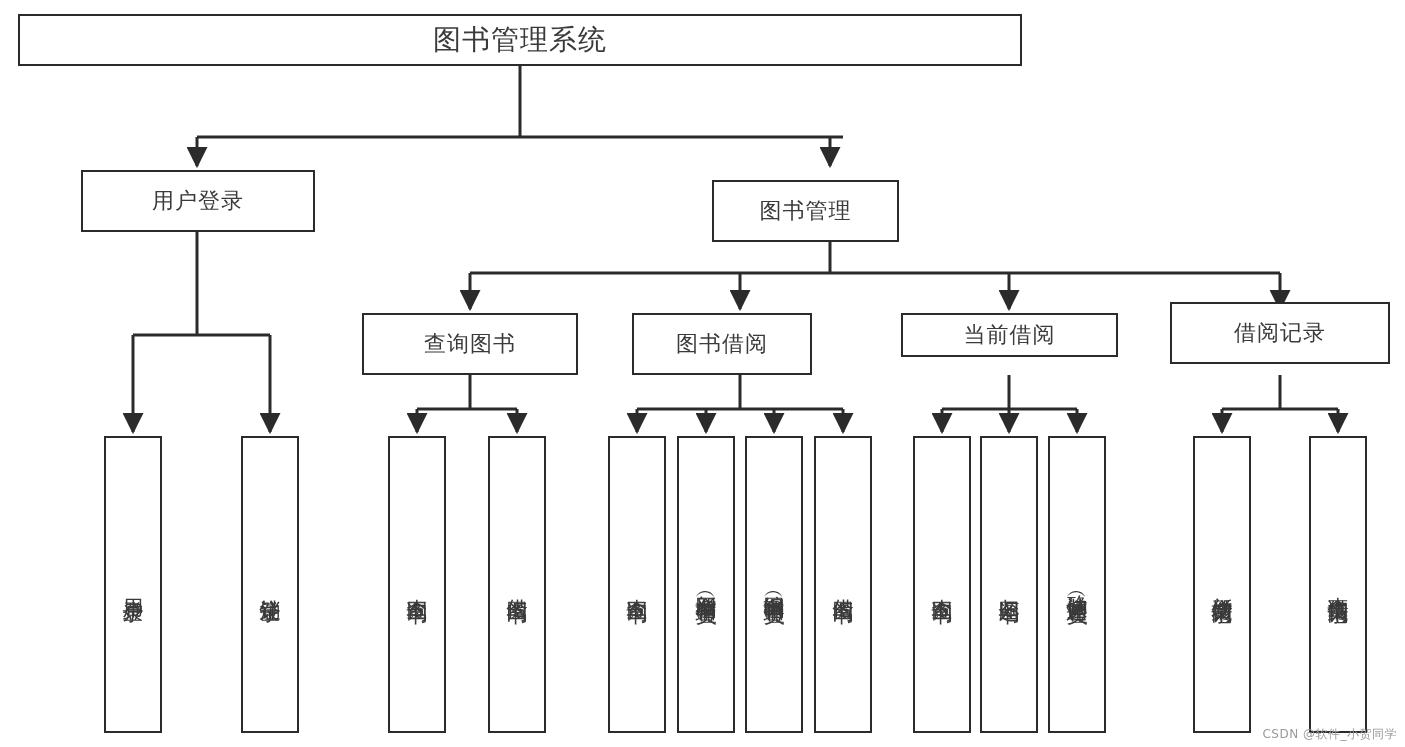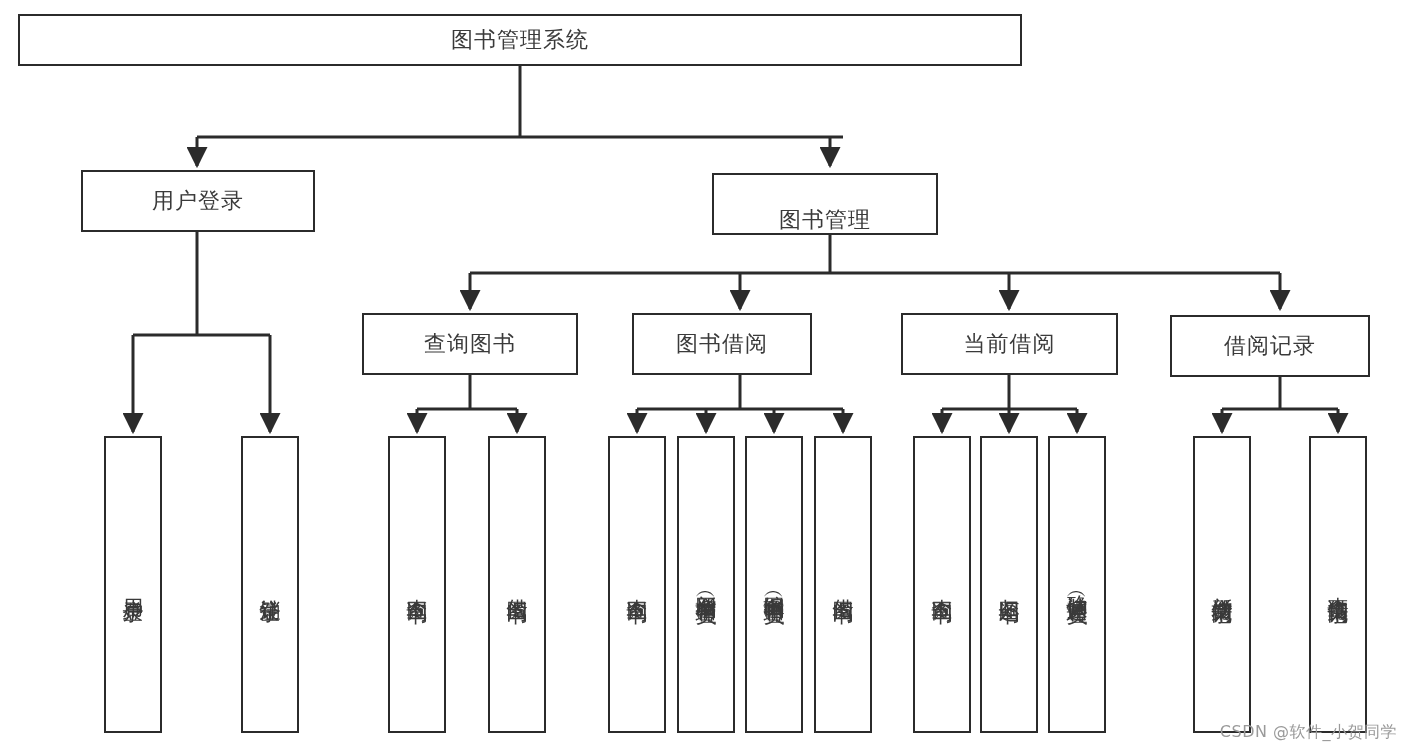--- a/index.html
+++ b/index.html
@@ -46,27 +46,27 @@
     letter-spacing: 1.5px;
     line-height: 1.05;
   }
   .node.v .vtext {
     writing-mode: vertical-rl;
     text-orientation: upright;
     white-space: nowrap;
     display: block;
   }
   #root-node {
-    font-size: 22px;
+    font-size: 28px;
   }
   #watermark {
     position: absolute;
     right: 8px;
     bottom: 4px;
-    font-size: 16px;
+    font-size: 12px;
     color: #9a9a9a;
     z-index: 5;
     white-space: nowrap;
     letter-spacing: 0.5px;
   }
 </style>
 </head>
 <body>
 
 <div id="canvas">
@@ -121,34 +121,34 @@
     </g>
   </svg>
 
   <div class="node h" id="root-node" style="left:18px; top:14px; width:1004px; height:52px;">
     <span>图书管理系统</span>
   </div>
 
   <div class="node h" style="left:81px; top:170px; width:234px; height:62px;">
     <span>用户登录</span>
   </div>
-  <div class="node h" style="left:712px; top:173px; width:226px; height:62px;align-items:flex-end;">
+  <div class="node h" style="left:712px; top:180px; width:187px; height:62px;">
     <span>图书管理</span>
   </div>
 
   <div class="node h" style="left:362px; top:313px; width:216px; height:62px;">
     <span>查询图书</span>
   </div>
   <div class="node h" style="left:632px; top:313px; width:180px; height:62px;">
     <span>图书借阅</span>
   </div>
-  <div class="node h" style="left:901px; top:313px; width:217px; height:62px;align-items:center;">
+  <div class="node h" style="left:901px; top:313px; width:217px; height:44px;align-items:center;">
     <span>当前借阅</span>
   </div>
-  <div class="node h" style="left:1170px; top:315px; width:200px; height:62px;">
+  <div class="node h" style="left:1170px; top:302px; width:220px; height:62px;">
     <span>借阅记录</span>
   </div>
 
   <div class="node v" style="left:104px; top:436px; width:58px; height:297px;">
     <span class="vtext">用户登录</span>
   </div>
   <div class="node v" style="left:241px; top:436px; width:58px; height:297px;">
     <span class="vtext">注销登录</span>
   </div>
 

